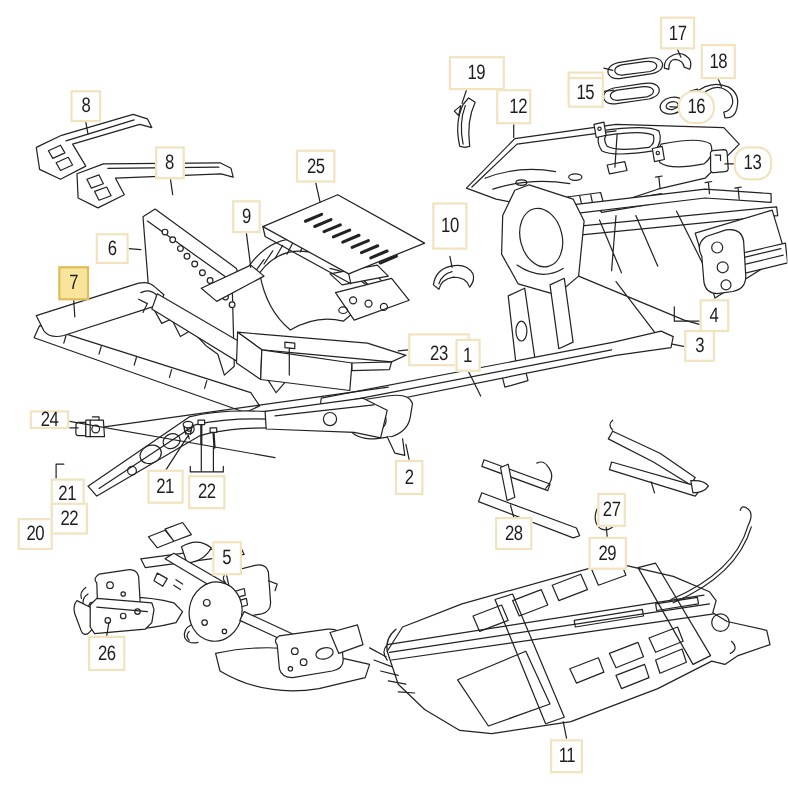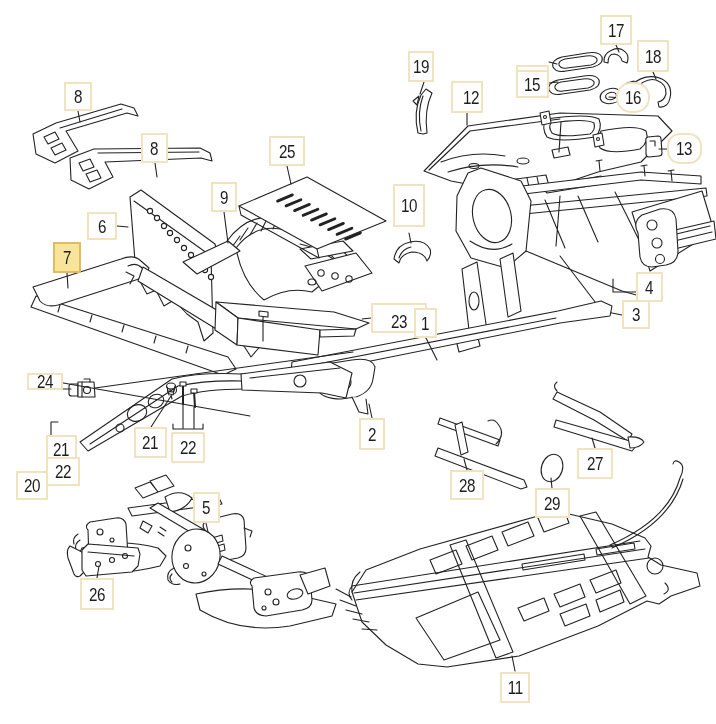--- a/index.html
+++ b/index.html
@@ -336,21 +336,21 @@
       </div>
       <div class="part-label highlighted" style="left: 53px; top: 242px; width: 28px; height: 31px;">
         <span>7</span>
       </div>
       <div class="part-label" style="left: 211px; top: 182px; width: 26px; height: 30px;">
         <span>9</span>
       </div>
       <div class="part-label" style="left: 269px; top: 136px; width: 36px; height: 30px;">
         <span>25</span>
       </div>
-      <div class="part-label" style="left: 408px; top: 51px; width: 26px; height: 31px;">
+      <div class="part-label" style="left: 408px; top: 51px; width: 51px; height: 31px;">
         <span>19</span>
       </div>
       <div class="part-label" style="left: 451px; top: 81px; width: 32px; height: 32px; justify-content: flex-end;">
         <span>12</span>
       </div>
       <div class="part-label" style="left: 516px; top: 65px; width: 33px; height: 27px;">
         <span>14</span>
       </div>
       <div class="part-label" style="left: 516px; top: 70px; width: 33px; height: 28px;">
         <span>15</span>
@@ -399,21 +399,21 @@
       </div>
       <div class="part-label" style="left: 171px; top: 432px; width: 34px; height: 31px;">
         <span>22</span>
       </div>
       <div class="part-label" style="left: 359px; top: 418px; width: 26px; height: 32px;">
         <span>2</span>
       </div>
       <div class="part-label" style="left: 450px; top: 470px; width: 34px; height: 30px;">
         <span>28</span>
       </div>
-      <div class="part-label" style="left: 577px; top: 448px; width: 36px; height: 31px;">
+      <div class="part-label" style="left: 543px; top: 448px; width: 26px; height: 31px;">
         <span>27</span>
       </div>
       <div class="part-label" style="left: 535px; top: 488px; width: 35px; height: 30px;">
         <span>29</span>
       </div>
       <div class="part-label" style="left: 193px; top: 492px; width: 27px; height: 31px;">
         <span>5</span>
       </div>
       <div class="part-label" style="left: 80px; top: 578px; width: 34px; height: 32px;">
         <span>26</span>

